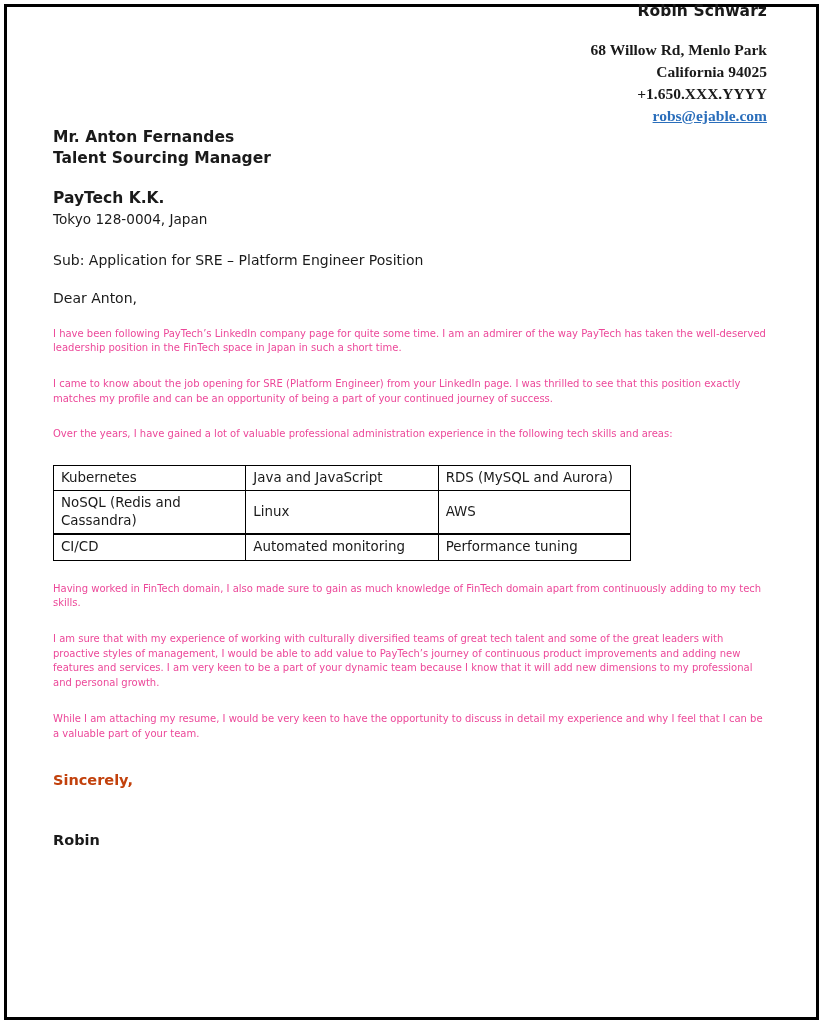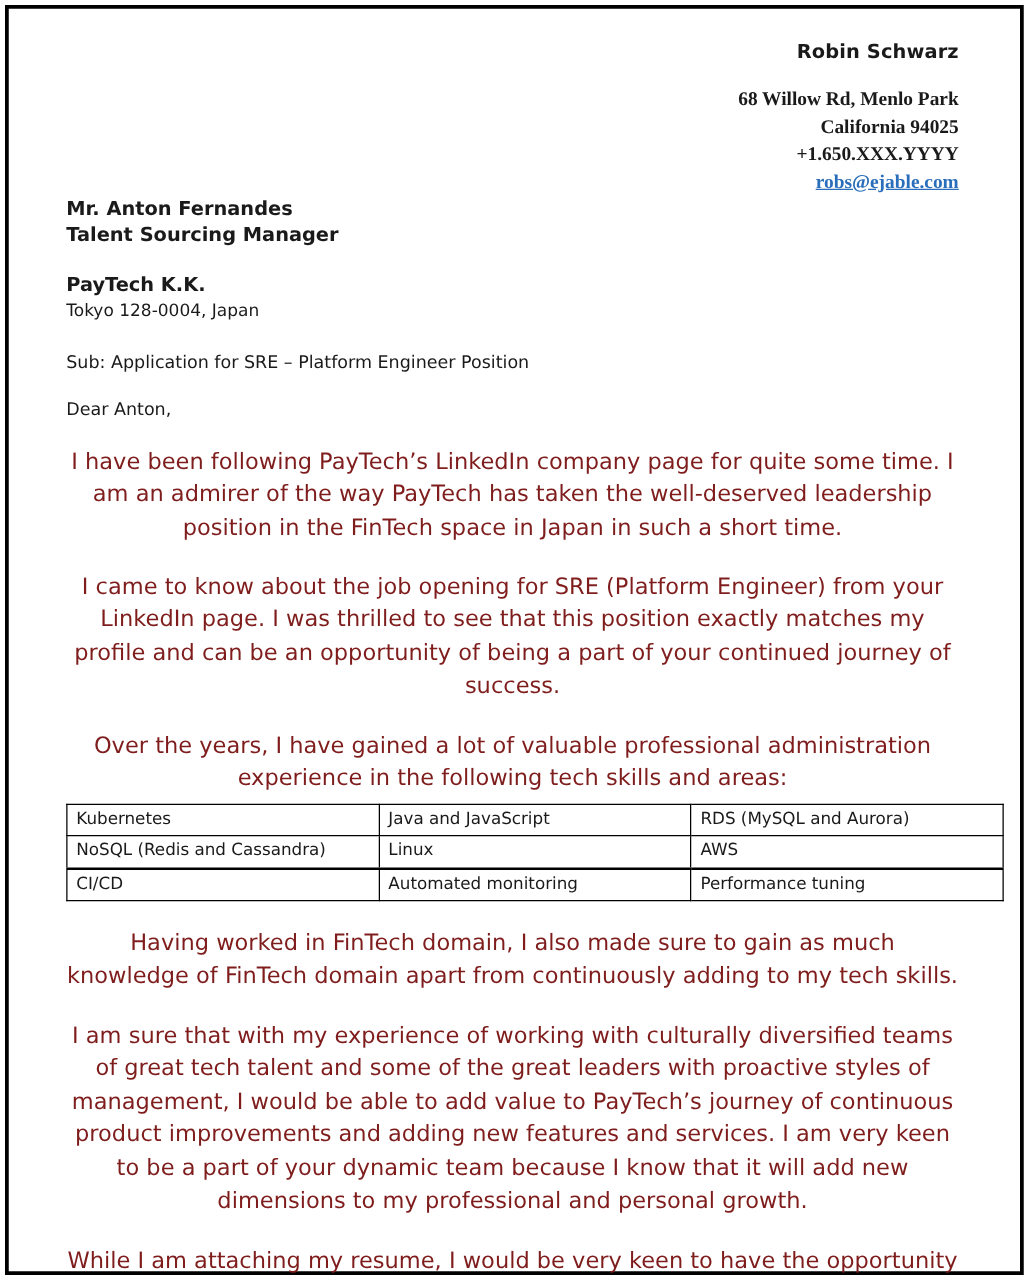--- a/index.html
+++ b/index.html
@@ -37,21 +37,21 @@
   }
 
   
   .sender {
     text-align: right;
     font-weight: bold;
     color: #1a1a1a;
   }
   .sender-name {
     font-size: 15.5px;
-    padding-top: 32px;
+    padding-top: 2px;
     letter-spacing: 0.1px;
   }
   .sender-address {
     margin-top: 19px;
     font-size: 15.5px;
     line-height: 1.42;
   }
   .sender-address div {
     white-space: nowrap;
     font-family: Liberation Serif, serif;
@@ -95,30 +95,30 @@
   }
   .salutation {
     margin-top: 22px;
     font-size: 14px;
     color: #1a1a1a;
   }
 
   
   .para {
     margin-top: 21px;
-    font-size: 18px;
+    font-size: 10px;
     line-height: 1.47;
-    color: #7f1d1d;
-    text-align: center;
+    color: #ec4899;
+    text-align: left;
   }
 
   
   .skills-table {
-    margin-top: 6px;
-    width: 750px;
+    margin-top: 23px;
+    width: 578px;
     border-collapse: collapse;
     table-layout: fixed;
   }
   .skills-table td {
     border: 1px solid #000000;
     padding: 3px 6px 4px 7px;
     font-size: 13.4px;
     line-height: 1.3;
     color: #1a1a1a;
     vertical-align: middle;

